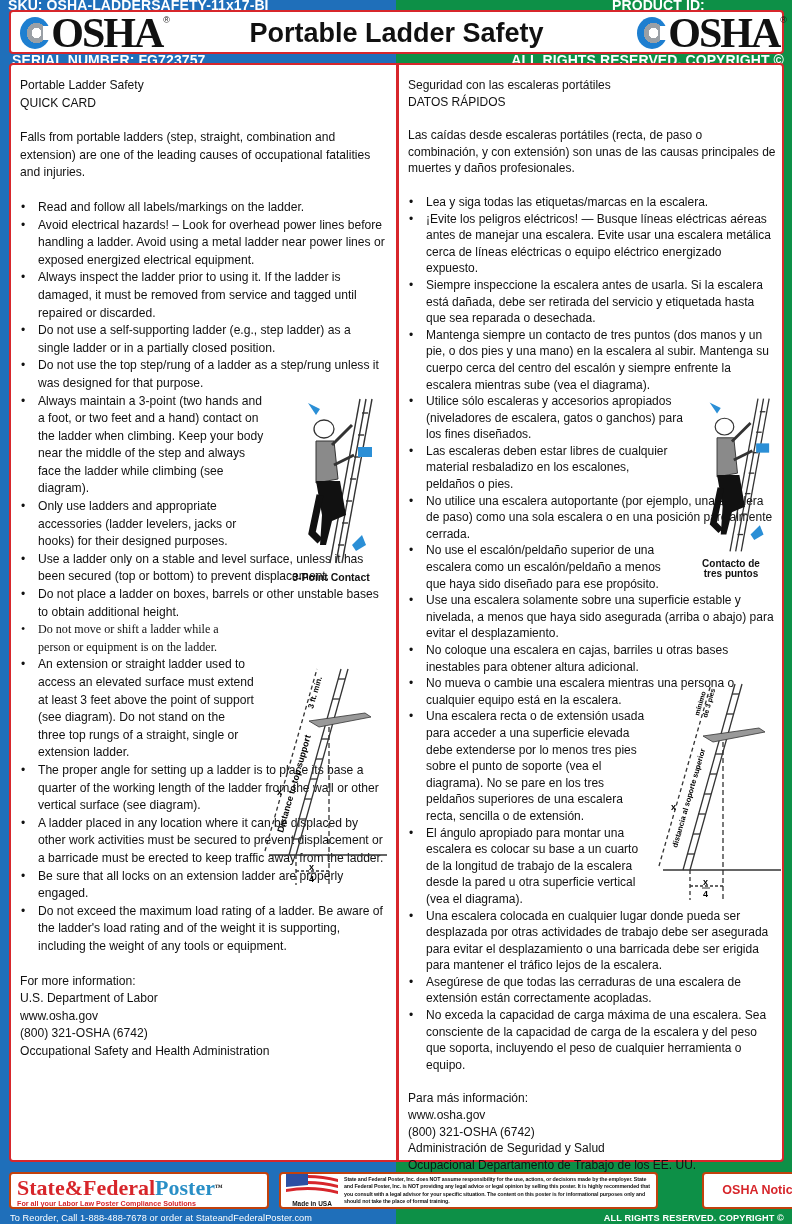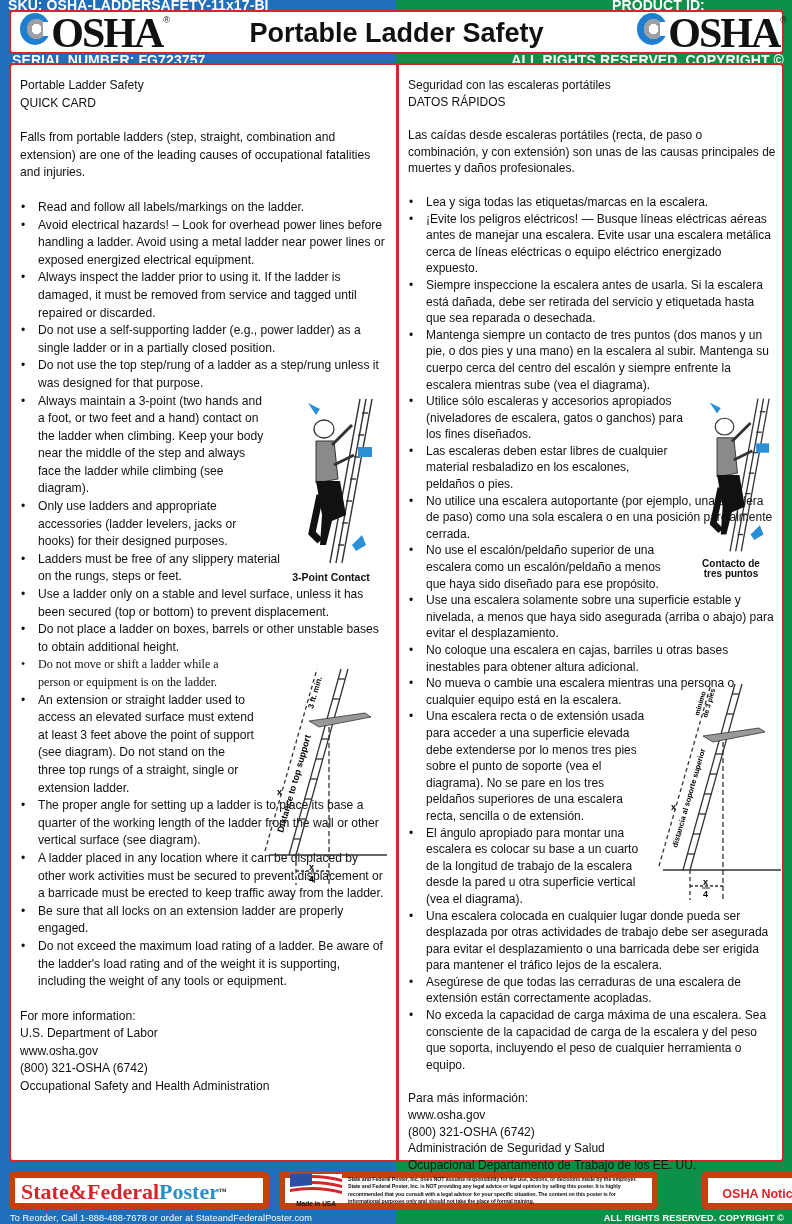--- a/index.html
+++ b/index.html
@@ -20,21 +20,21 @@
   }
   .header-panel {
     position: absolute;
     left: 9px; top: 10px; width: 775px; height: 44px;
     background: #fff;
     border: 2px solid #d7262b;
     border-radius: 4px;
   }
   .osha-logo {
     position: absolute; top: 1px; height: 40px; width: 150px;
-    display: flex; 
+    display: flex; align-items: center;
   }
   .osha-logo .ring {
     width: 32px; height: 32px; border-radius: 50%;
     background: radial-gradient(circle at 55% 50%, #fff 0 5px, #9aa0a6 5px 10px, #1e7fd0 10px 16px);
     margin-right: 1px;
     position: relative;
   }
   .osha-logo .ring::after {
     content: ""; position: absolute; right: -1px; top: 9px; width: 8px; height: 14px; background: #fff;
   }
@@ -76,21 +76,21 @@
   .gap { height: 17px; }
   .col ul { list-style: none; }
   .col li { position: relative; padding-left: 18px; }
   .col li::before { content: "•"; position: absolute; left: 1px; top: 0; }
   .narrow { margin-right: 120px; }
   .fig { position: absolute; }
   .fig-caption { font-weight: bold; font-size: 10.5px; text-align: center; }
   .fig-caption.small { font-size: 10px; line-height: 10px; }
   .footer-box {
     position: absolute; top: 1172px; height: 37px;
-    background: #fff; border: 6px solid #c2410c; border-radius: 4px;
+    background: #fff; border: 2px solid #c2410c; border-radius: 4px;
   }
   .sfp-brand { font-family: "Liberation Serif", serif; font-weight: bold; font-size: 22px; line-height: 22px; white-space: nowrap; }
   .sfp-red { color: #d7262b; }
   .sfp-blue { color: #2a8fc6; }
   .sfp-tag { font-size: 7.2px; font-weight: bold; color: #d7262b; white-space: nowrap; }
   .disclaimer { font-size: 5.3px; line-height: 7.5px; font-weight: bold; color: #111; letter-spacing: -0.1px; }
   .osha-notice { font-weight: bold; font-size: 12.5px; color: #d7262b; text-align: center; line-height: 33px; }
 </style>
 </head>
 <body>
@@ -120,25 +120,24 @@
   <div class="col en">
     <p>Portable Ladder Safety</p>
     <p>QUICK CARD</p>
     <div class="gap"></div>
     <p>Falls from portable ladders (step, straight, combination and extension) are one of the leading causes of occupational fatalities and injuries.</p>
     <div class="gap"></div>
     <ul>
       <li>Read and follow all labels/markings on the ladder.</li>
       <li>Avoid electrical hazards! – Look for overhead power lines before handling a ladder. Avoid using a metal ladder near power lines or exposed energized electrical equipment.</li>
       <li>Always inspect the ladder prior to using it. If the ladder is damaged, it must be removed from service and tagged until repaired or discarded.</li>
-      <li>Do not use a self-supporting ladder (e.g., power ladder) as a single ladder or in a partially closed position.</li>
+      <li>Do not use a self-supporting ladder (e.g., step ladder) as a single ladder or in a partially closed position.</li>
       <li>Do not use the top step/rung of a ladder as a step/rung unless it was designed for that purpose.</li>
       <li class="narrow" style="margin-right:115px;">Always maintain a 3-point (two hands and a foot, or two feet and a hand) contact on the ladder when climbing. Keep your body near the middle of the step and always face the ladder while climbing (see diagram).</li>
       <li class="narrow" style="margin-right:115px;">Only use ladders and appropriate accessories (ladder levelers, jacks or hooks) for their designed purposes.</li>
-      <li class="narrow" style="margin-right:100px;">Ladders must be free of any slippery material on the rungs, steps or feet.</li>
       <li><span>Use a ladder only on a stable and level surface, unless it has been secured (top or bottom) to prevent displacement.</span></li>
       <li>Do not place a ladder on boxes, barrels or other unstable bases to obtain additional height.</li>
       <li style="margin-right:140px;font-family:Liberation Serif, serif;">Do not move or shift a ladder while a person or equipment is on the ladder.</li>
       <li style="margin-right:130px;">An extension or straight ladder used to access an elevated surface must extend at least 3 feet above the point of support (see diagram). Do not stand on the three top rungs of a straight, single or extension ladder.</li>
       <li style="">The proper angle for setting up a ladder is to place its base a quarter of the working length of the ladder from the wall or other vertical surface (see diagram).</li>
       <li>A ladder placed in any location where it can be displaced by other work activities must be secured to prevent displacement or a barricade must be erected to keep traffic away from the ladder.</li>
       <li>Be sure that all locks on an extension ladder are properly engaged.</li>
       <li>Do not exceed the maximum load rating of a ladder. Be aware of the ladder's load rating and of the weight it is supporting, including the weight of any tools or equipment.</li>
     </ul>
     <div class="gap"></div>

